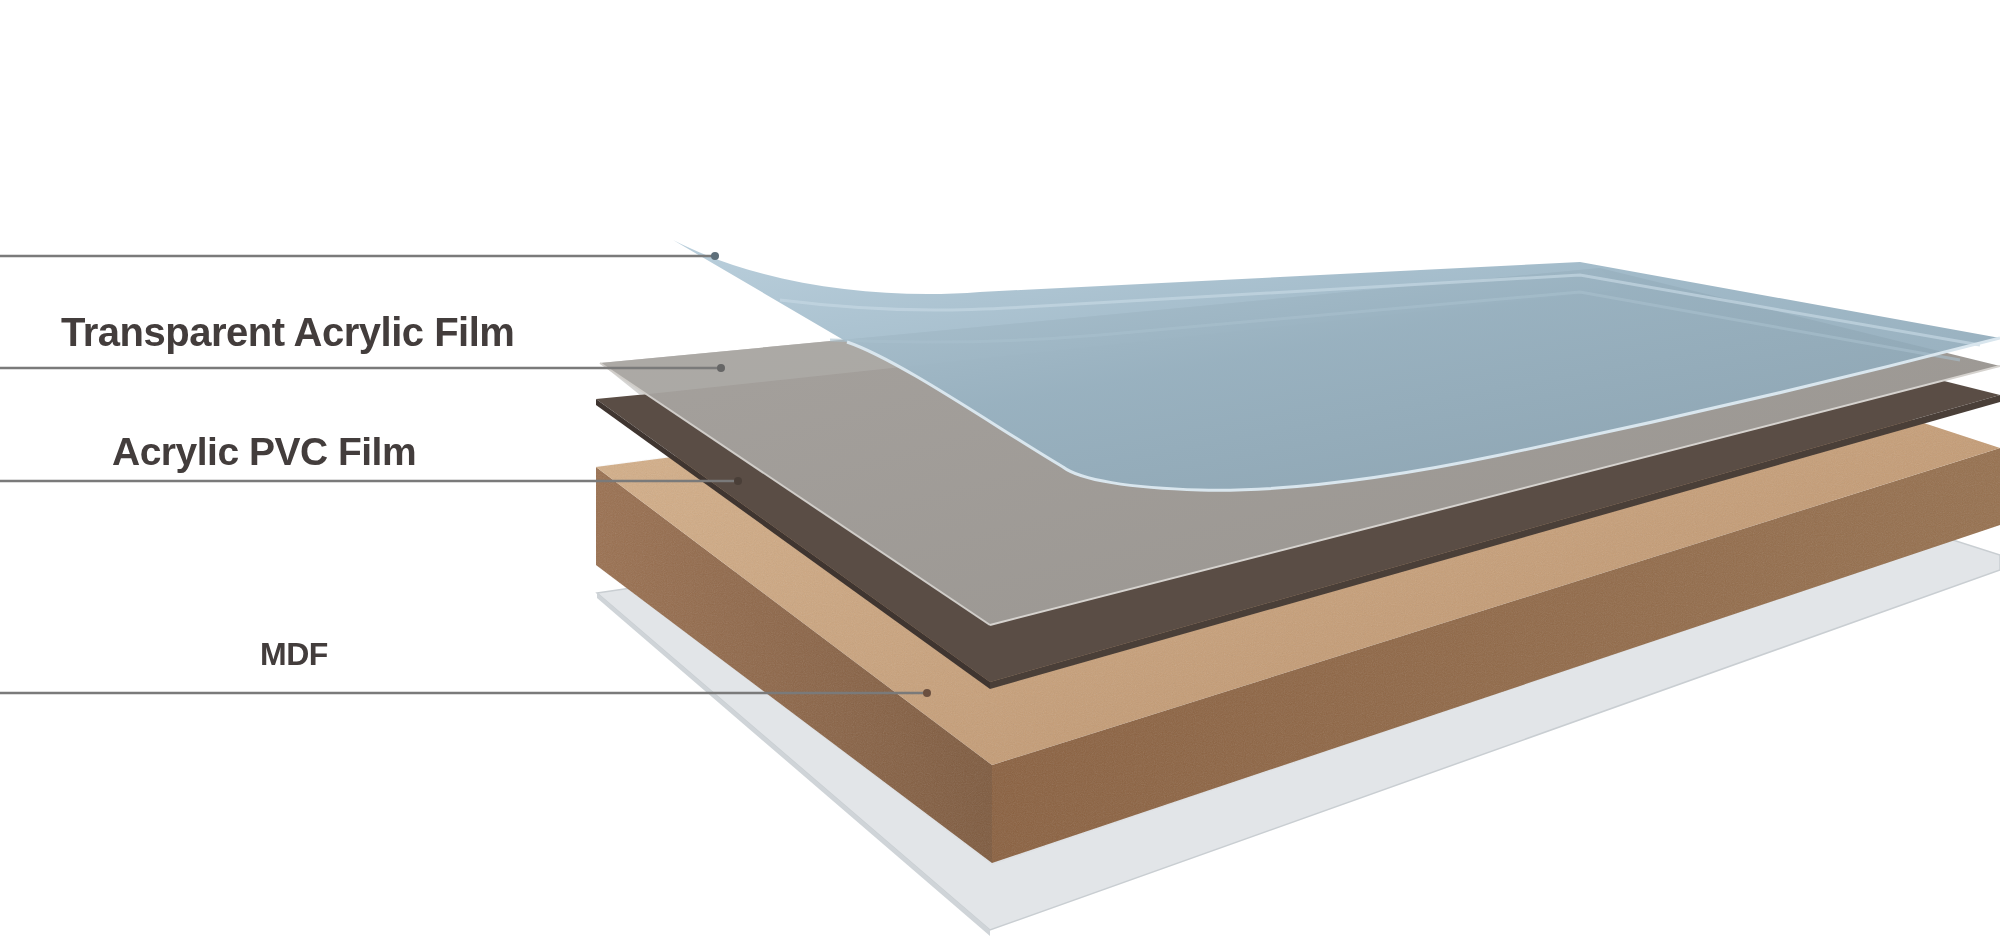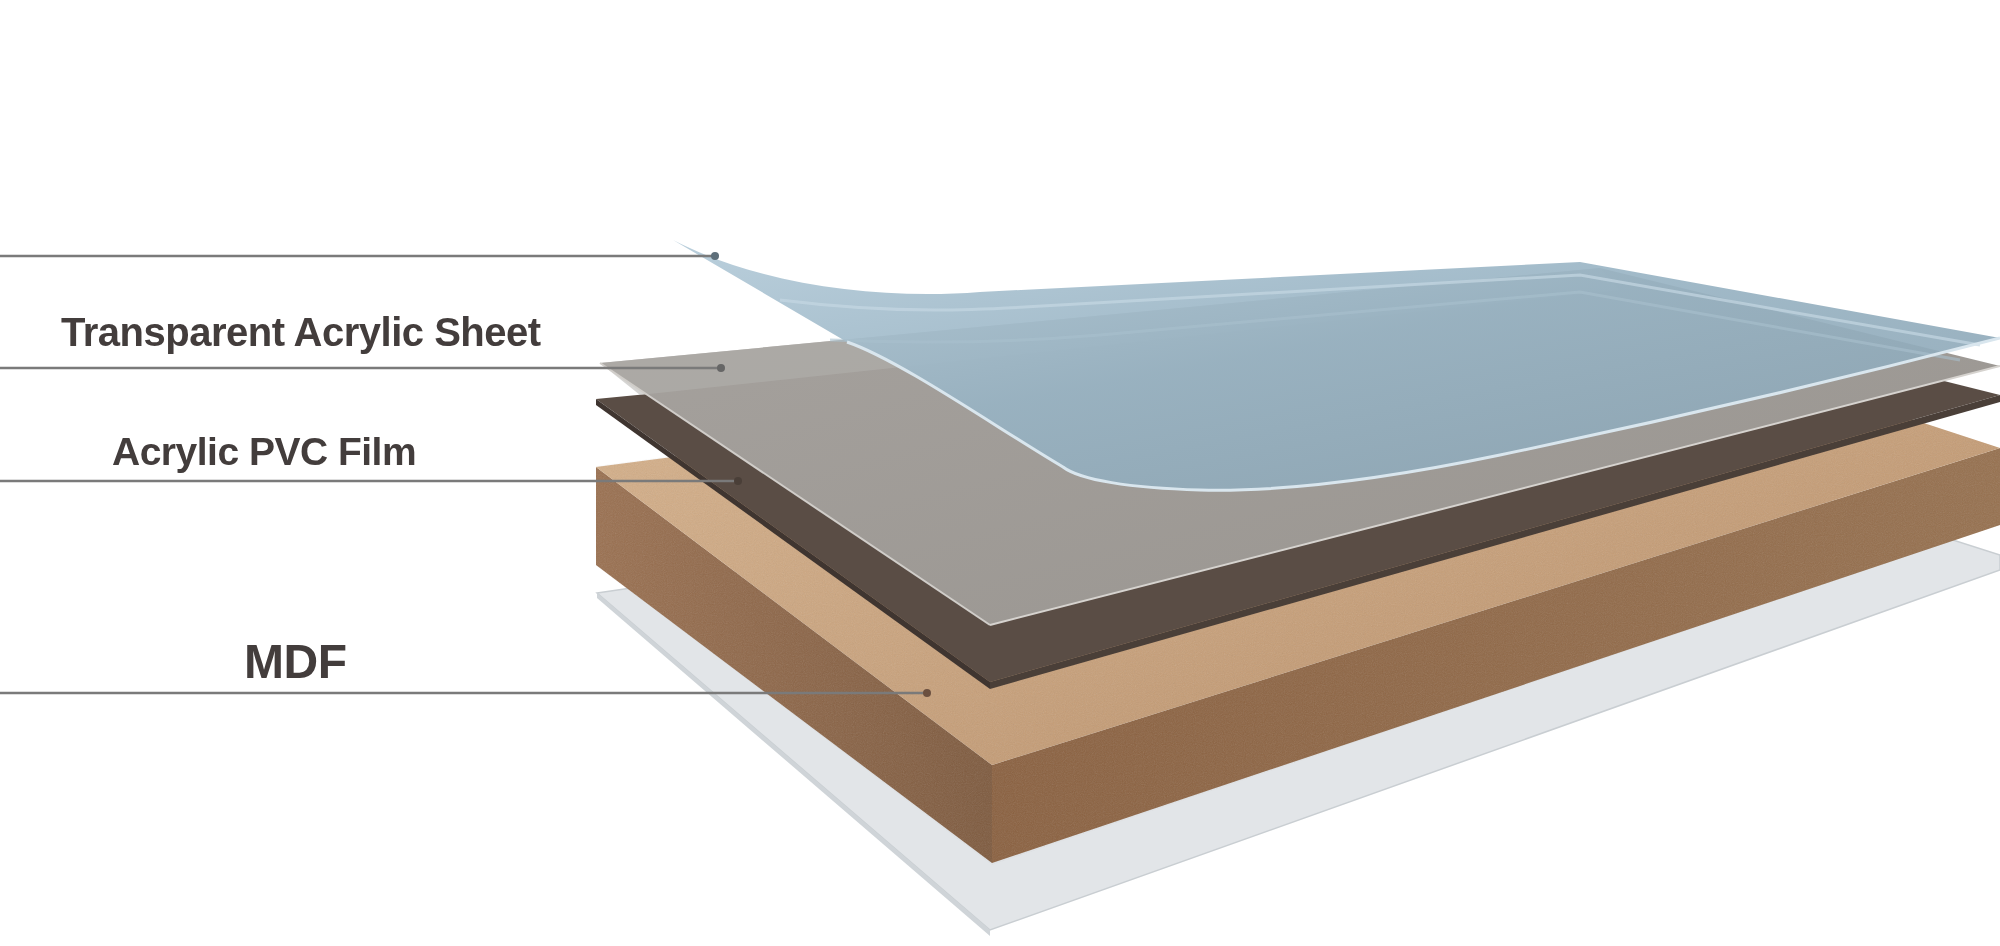--- a/index.html
+++ b/index.html
@@ -4,21 +4,21 @@
 <style>
   html, body { margin: 0; padding: 0; background: #ffffff; }
   body { width: 2000px; height: 946px; position: relative; overflow: hidden;
          font-family: "Liberation Sans", "DejaVu Sans", sans-serif; }
   .stage { position: absolute; left: 0; top: 0; width: 2000px; height: 946px; }
   .stage svg { position: absolute; left: 0; top: 0; }
   .label { position: absolute; color: #433d3c; font-weight: bold; white-space: nowrap;
            letter-spacing: -0.5px; line-height: 1; }
   .label.acrylic { left: 61px; top: 312px; font-size: 40px; }
   .label.pvc { left: 112px; top: 432px; font-size: 39px; }
-  .label.mdf { left: 244px; top: 638px; font-size: 48px; }
+  .label.mdf { left: 260px; top: 638px; font-size: 32px; }
 </style>
 </head>
 <body>
 
 <div class="stage">
   <svg width="2000" height="946" viewBox="0 0 2000 946">
     <defs>
       <linearGradient id="mdfTop" x1="0" y1="0" x2="1" y2="1">
         <stop offset="0" stop-color="#d8b48e"></stop>
         <stop offset="0.5" stop-color="#c9a27c"></stop>
@@ -104,16 +104,16 @@
       <circle cx="721" cy="368" r="4" fill="#666"></circle>
 
       <line x1="0" y1="481" x2="738" y2="481" stroke="#7a7a7a" stroke-width="2.5"></line>
       <circle cx="738" cy="481" r="4" fill="#4a3f38"></circle>
 
       <line x1="0" y1="693" x2="927" y2="693" stroke="#7a7a7a" stroke-width="2.5"></line>
       <circle cx="927" cy="693" r="4" fill="#6b5040"></circle>
     </g>
   </svg>
 
-  <div class="label acrylic">Transparent Acrylic Sheet</div>
+  <div class="label acrylic">Transparent Acrylic Film</div>
   <div class="label pvc">Acrylic PVC Film</div>
   <div class="label mdf">MDF</div>
 </div>
 
 </body></html>

